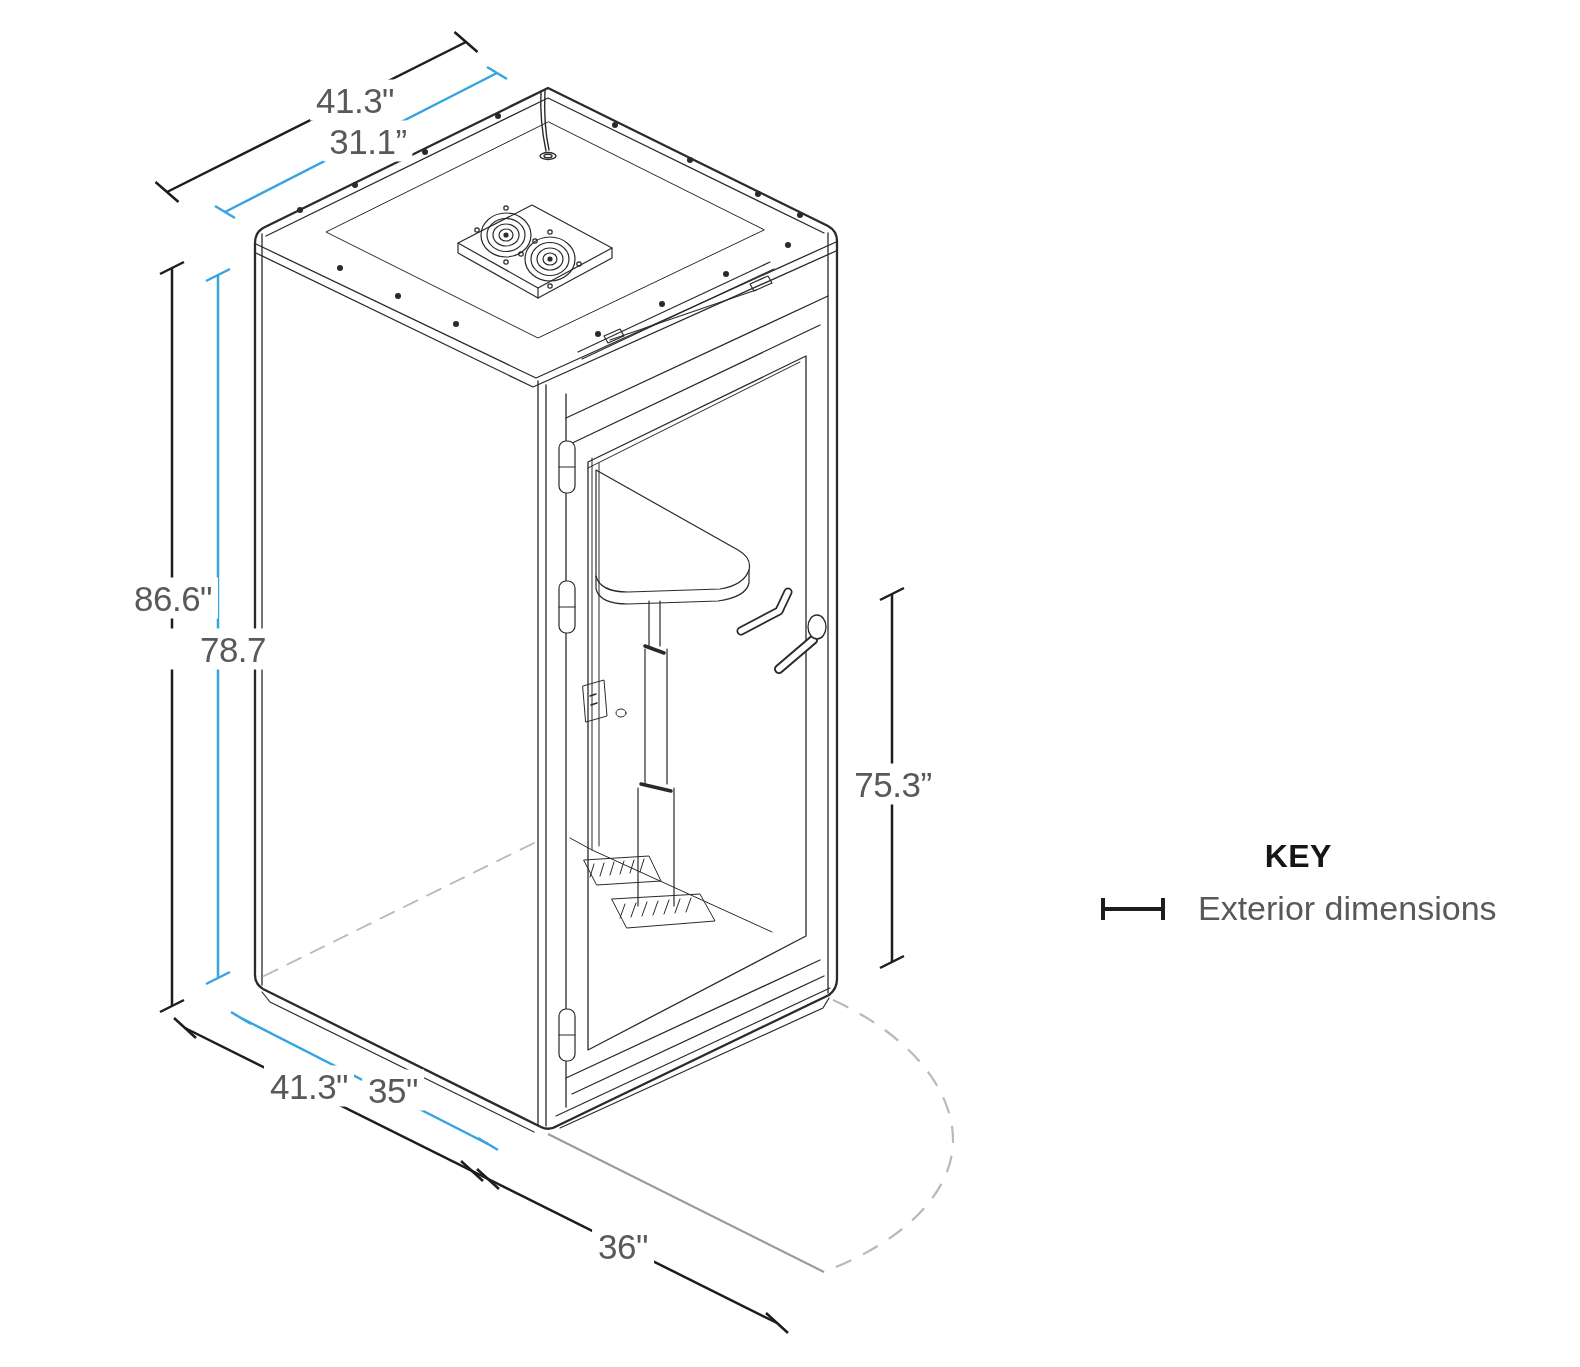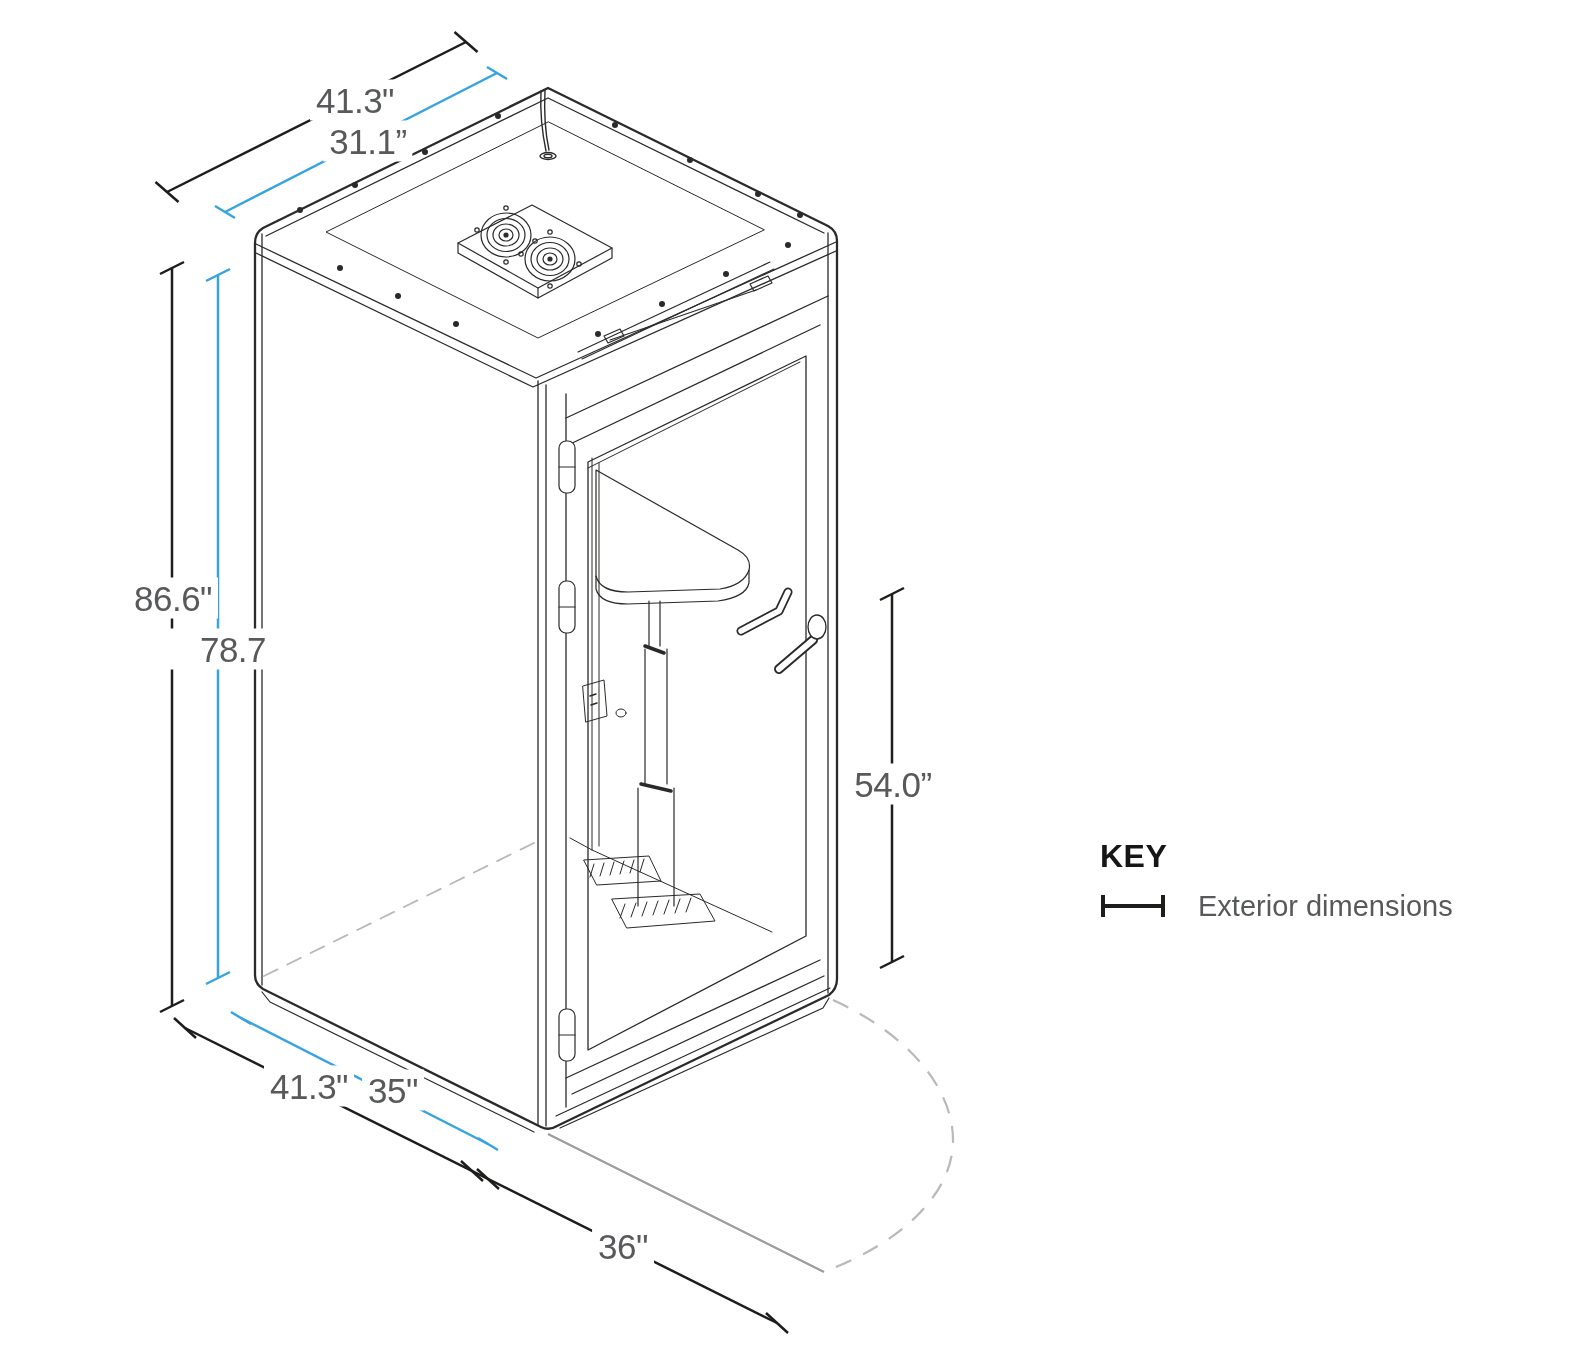--- a/index.html
+++ b/index.html
@@ -27,31 +27,32 @@
     position:absolute;
     left:1100px;top:838px;
     z-index:5;
   }
   #key-title{
     color:#161616;
     font-size:32px;
     font-weight:700;
     letter-spacing:0.5px;
     margin:0 0 16px 0;
+    text-align:center;
   }
   .key-row{
     display:flex;
     align-items:center;
     margin-bottom:12px;
   }
   .key-row .key-icon{display:block;}
   .key-row .key-label{
     margin-left:32px;
     color:#58595b;
-    font-size:29px;
+    font-size:34px;
     line-height:1.05;
     white-space:nowrap;
   }
 </style>
 </head>
 <body>
 
 <div id="stage">
 
   <svg id="booth-svg" width="1580" height="1367" viewBox="0 0 1580 1367" xmlns="http://www.w3.org/2000/svg">
@@ -243,21 +244,21 @@
   </svg>
 
   <span class="dim-label" style="left:355px;top:100px;">41.3"</span>
 
   <span class="dim-label" style="left:368px;top:141px;">31.1”</span>
 
   <span class="dim-label" style="left:173px;top:598px;">86.6"</span>
 
   <span class="dim-label" style="left:214px;top:649px;padding-left:44px;">78.7</span>
 
-  <span class="dim-label" style="left:893px;top:784px;">54.0”</span>
+  <span class="dim-label" style="left:893px;top:784px;">75.3”</span>
 
   <span class="dim-label" style="left:309px;top:1086px;">41.3"</span>
 
   <span class="dim-label" style="left:393px;top:1090px;">35"</span>
 
   <span class="dim-label" style="left:623px;top:1246px;">36"</span>
 
   <div id="key-block">
     <div id="key-title">KEY</div>
 

